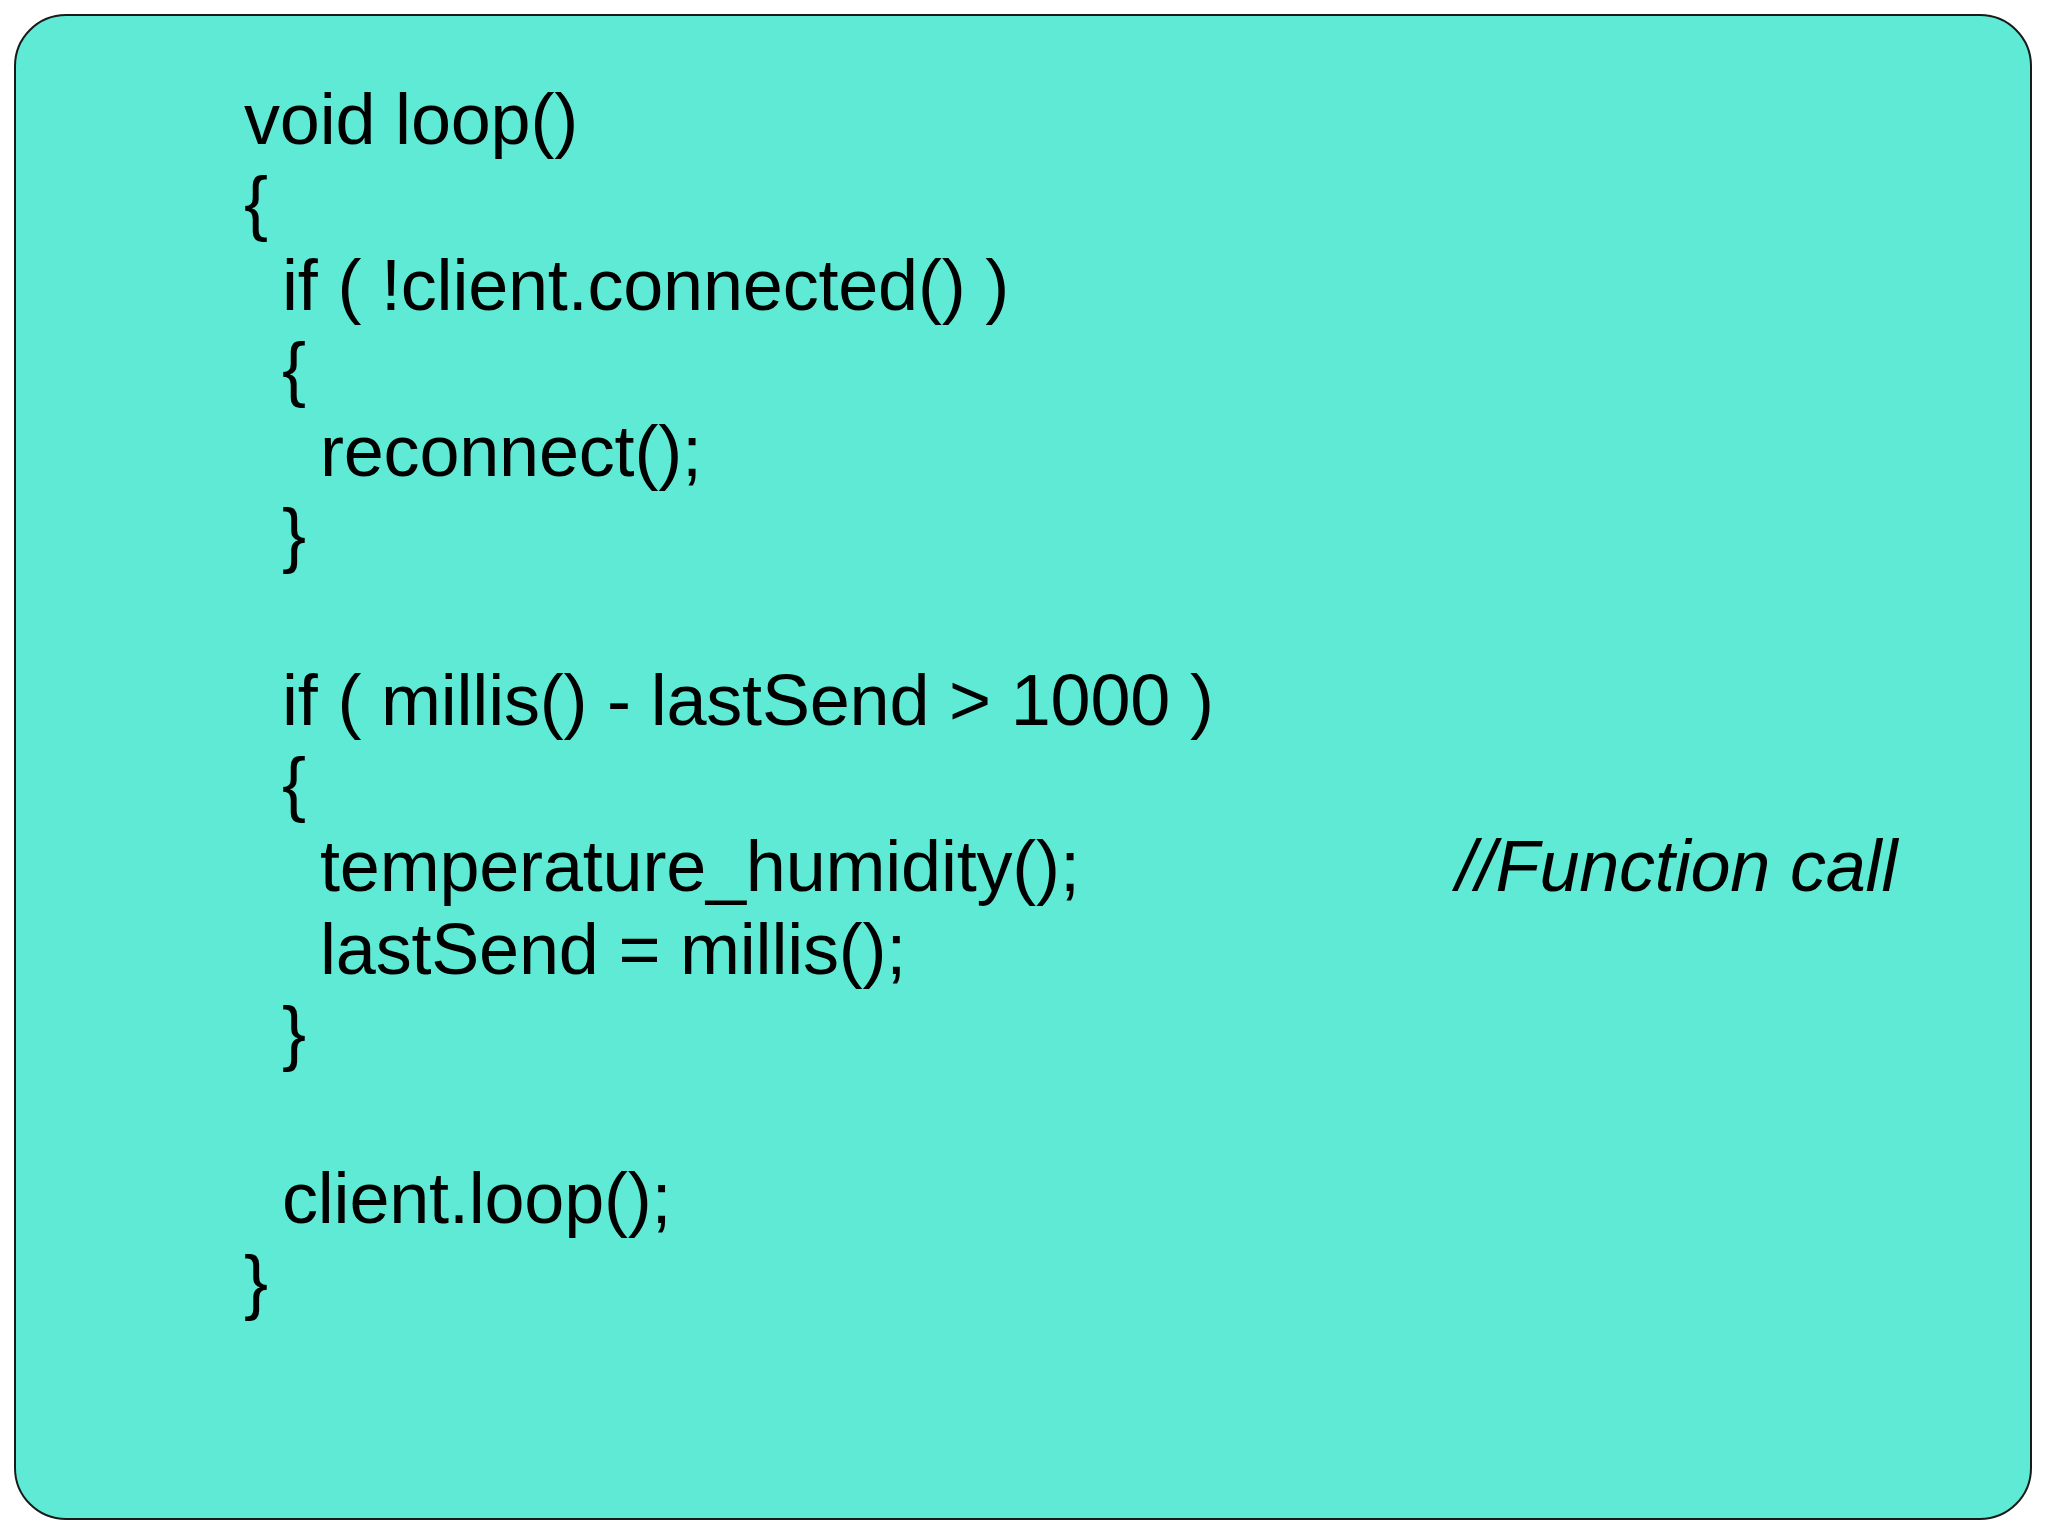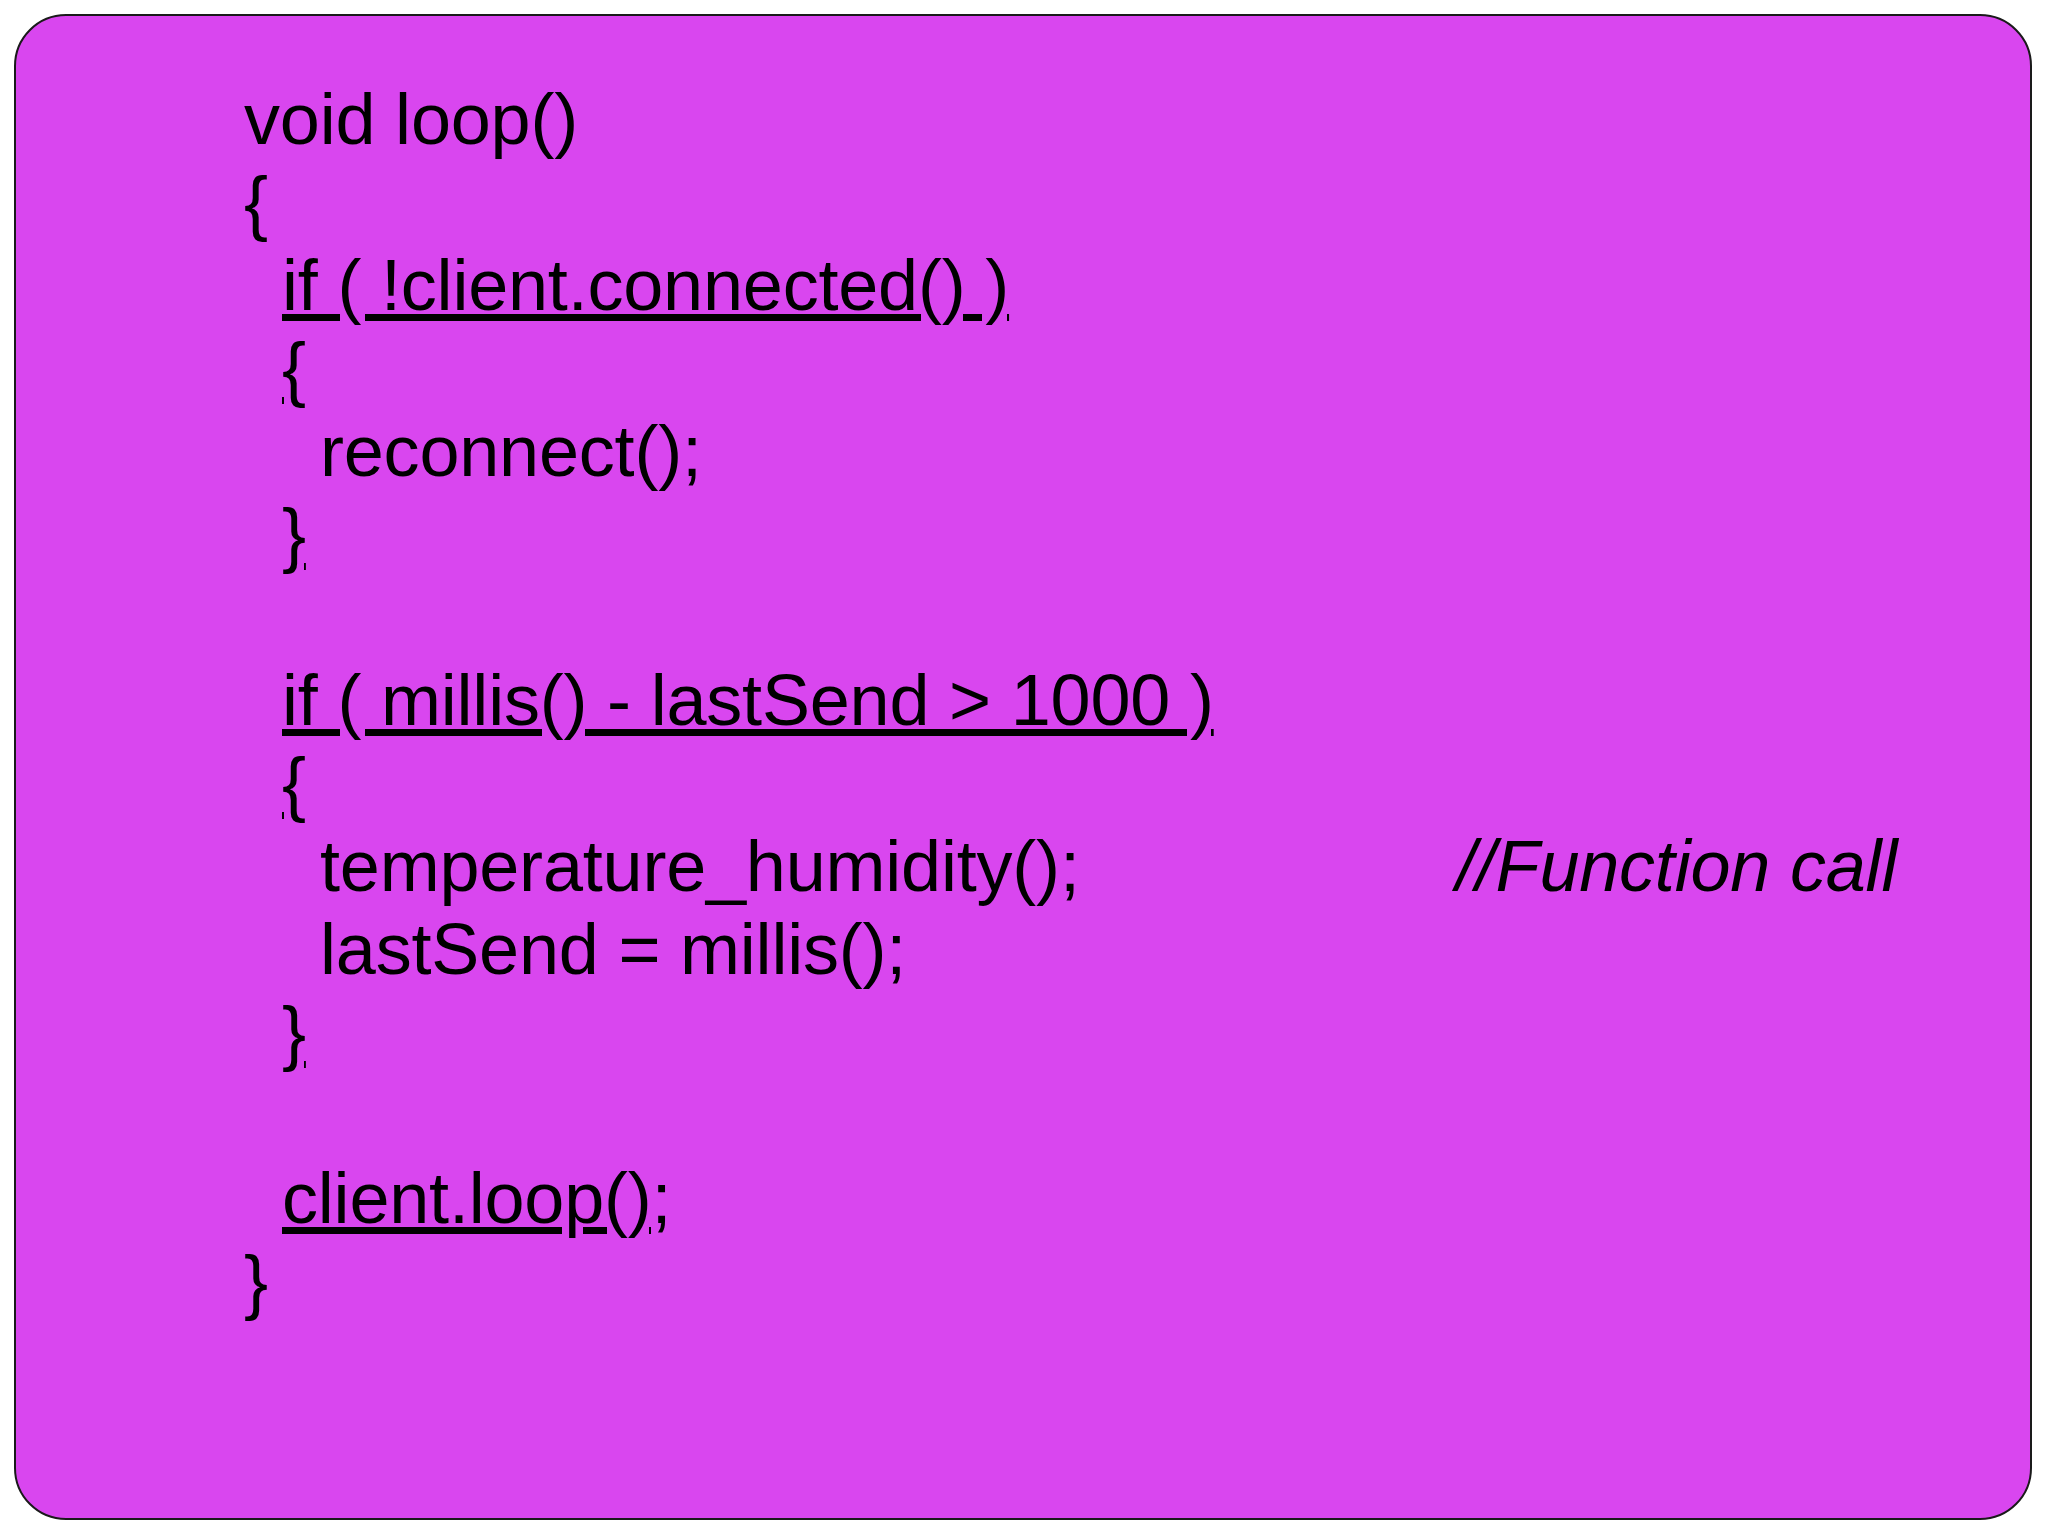--- a/index.html
+++ b/index.html
@@ -18,21 +18,21 @@
   
   #slide-frame {
     position: absolute;
     left: 14px;
     top: 14px;
     width: 2018px;   
     height: 1506px;  
     box-sizing: border-box;
     border: 2px solid #1a1a1a;
     border-radius: 52px;
-    background: #d946ef;
+    background: #5eead4;
   }
 
   
   #code-block {
     position: absolute;
     left: 228px;
     top: 62px;
     width: 1740px;
     font-family: "Liberation Sans", sans-serif;
     font-size: 72px;
@@ -46,21 +46,21 @@
     position: relative;
     height: 83px;
     white-space: pre;
   }
   .code-line.blank {
     height: 83px;
   }
 
   
   .ind-0 { padding-left: 0px;   }
-  .ind-1 { padding-left: 38px; text-decoration: underline;  }
+  .ind-1 { padding-left: 38px;  }
   .ind-2 { padding-left: 76px;  }
 
   .line-text {
     display: inline;
     white-space: pre;
   }
 
   
   .comment {
     position: absolute;

